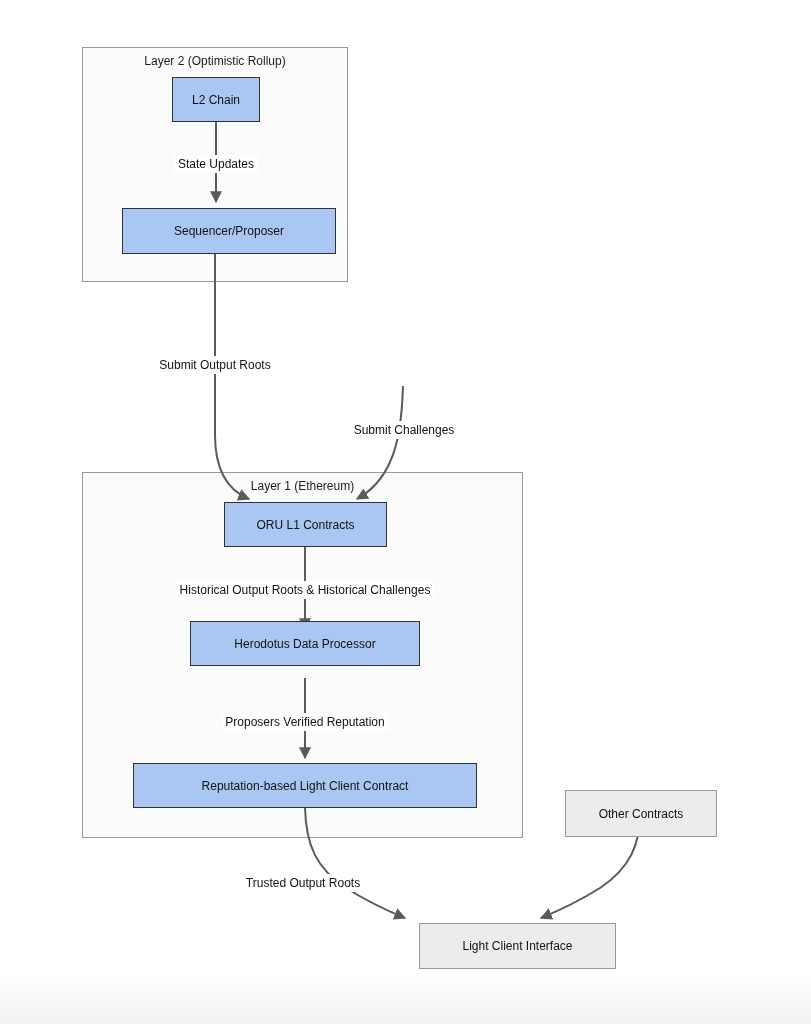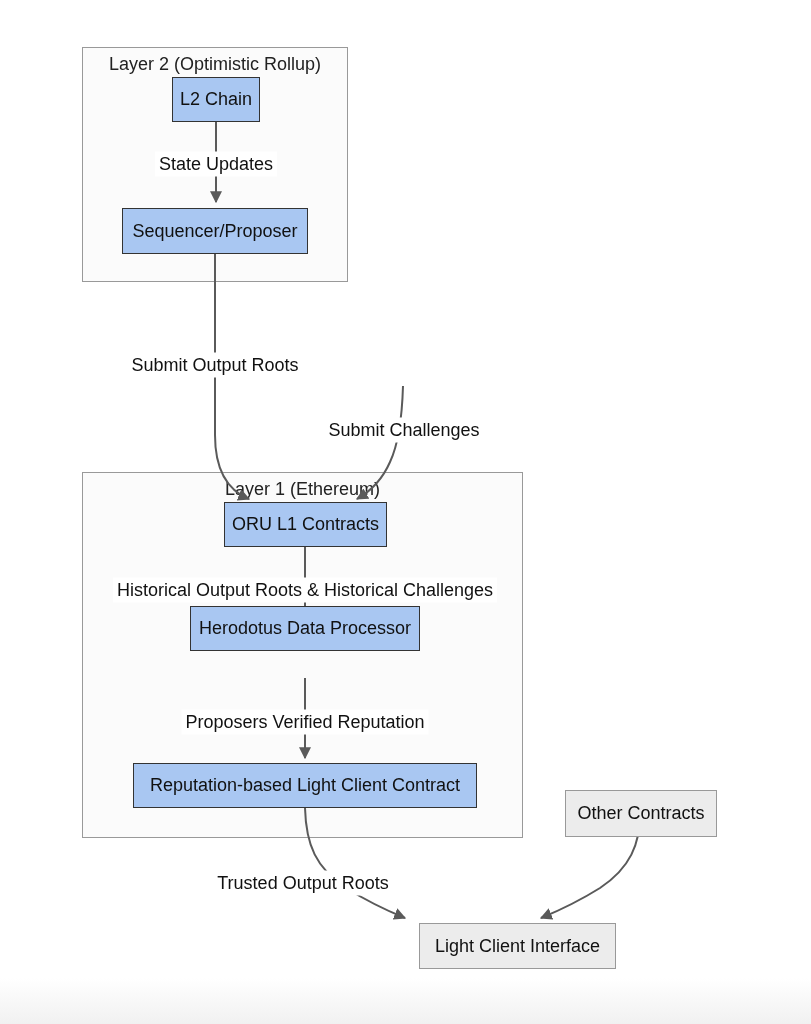--- a/index.html
+++ b/index.html
@@ -2,21 +2,21 @@
 <html><head>
 <meta charset="utf-8">
 <style>
   html, body { margin: 0; padding: 0; background: #ffffff; }
   .canvas {
     position: relative;
     width: 811px;
     height: 1024px;
     background: #ffffff;
     font-family: "Liberation Sans", "DejaVu Sans", sans-serif;
-    font-size: 18px;
+    font-size: 12px;
     color: #111111;
     overflow: hidden;
   }
   .cluster {
     position: absolute;
     background: #fbfbfb;
     border: 1px solid #999999;
     box-sizing: border-box;
     z-index: 1;
   }
@@ -101,30 +101,30 @@
       <path d="M305,678 L305,758" marker-end="url(#arrow)"></path>
       <path d="M305,808 C306,845 316,868 346,888 C370,903 388,911 405,918" marker-end="url(#arrow)"></path>
       <path d="M641,810 C640,845 630,868 600,888 C576,903 558,911 541,918" marker-end="url(#arrow)"></path>
     </g>
   </svg>
 
   <div class="node blue" style="left:172px; top:77px; width:88px; height:45px;">
     <span>L2 Chain</span>
   </div>
 
-  <div class="node blue" style="left:122px; top:208px; width:186px; height:46px;">
+  <div class="node blue" style="left:122px; top:208px; width:214px; height:46px;">
     <span>Sequencer/Proposer</span>
   </div>
 
 
   <div class="node blue" style="left:224px; top:502px; width:163px; height:45px;">
     <span>ORU L1 Contracts</span>
   </div>
 
-  <div class="node blue" style="left:190px; top:606px; width:230px; height:45px;">
+  <div class="node blue" style="left:190px; top:621px; width:230px; height:45px;">
     <span>Herodotus Data Processor</span>
   </div>
 
   <div class="node blue" style="left:133px; top:763px; width:344px; height:45px;">
     <span>Reputation-based Light Client Contract</span>
   </div>
 
   <div class="node gray" style="left:565px; top:763px; width:152px; height:47px;margin-top:27px;">
     <span>Other Contracts</span>
   </div>

